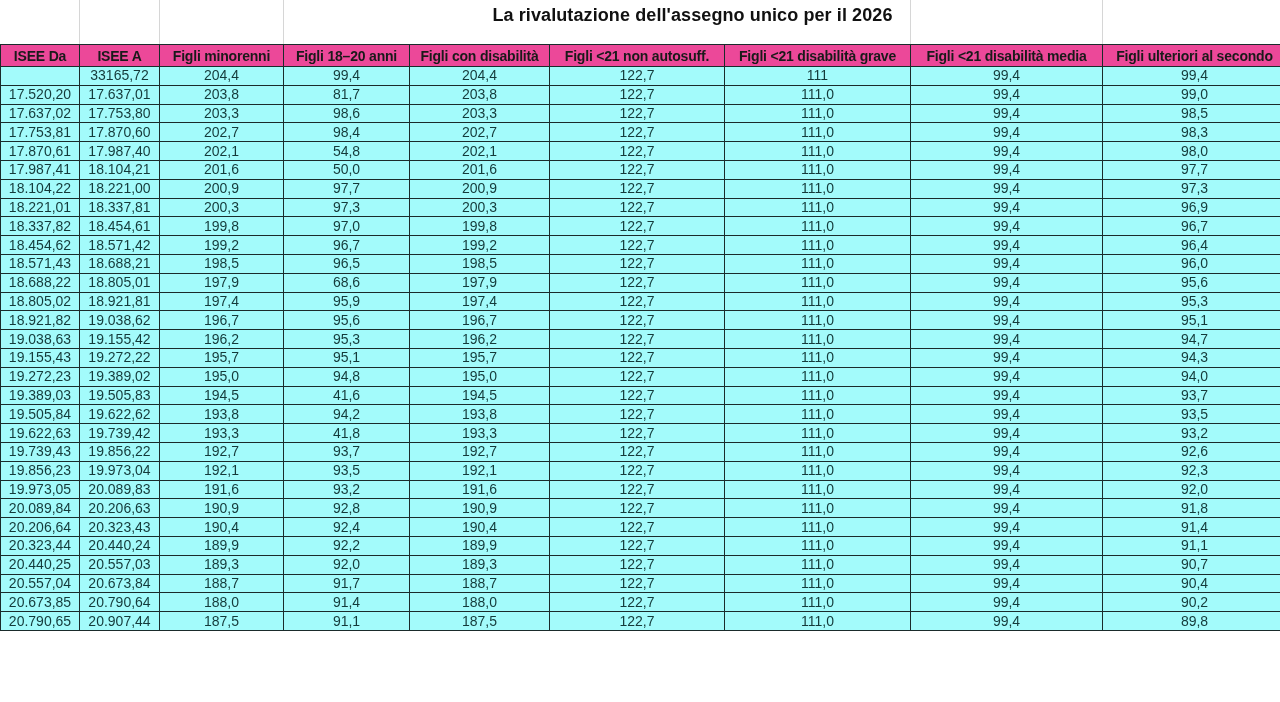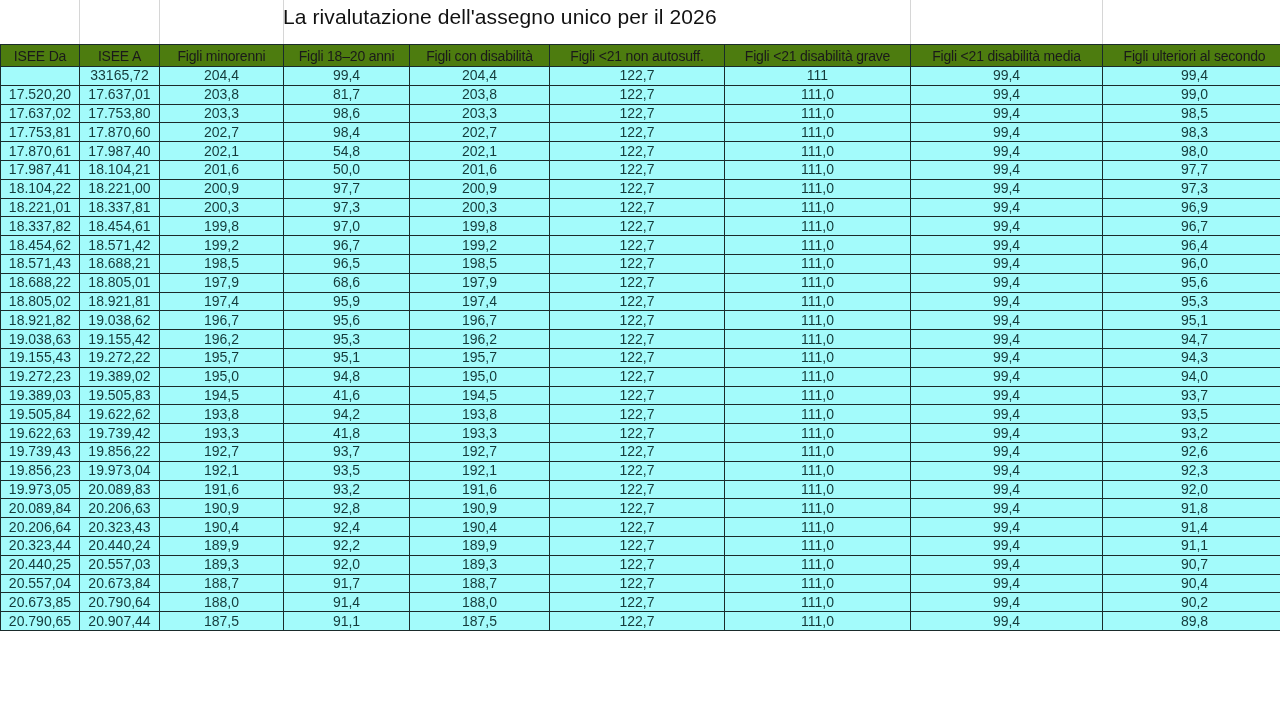--- a/index.html
+++ b/index.html
@@ -31,22 +31,23 @@
       top: 0;
       width: 1px;
       height: 44px;
       background: #d6d6d6;
     }
     .title-text {
       position: absolute;
       left: 283px;
       width: 819px;
       top: 5px;
-      font-weight: normal;
-      font-size: 21px;
+      text-align: center;
+      font-weight: bold;
+      font-size: 18px;
       color: #111111;
       letter-spacing: 0.1px;
     }
     table.grid {
       position: absolute;
       left: 0;
       top: 44px;
       border-collapse: collapse;
       table-layout: fixed;
       width: 1286px;
@@ -55,23 +56,23 @@
     table.grid td {
       border: 1.5px solid #1a2b2b;
       padding: 0;
       text-align: center;
       white-space: nowrap;
       overflow: hidden;
       font-size: 14px;
       color: #143a3a;
     }
     table.grid th {
-      background: #4d7c0f;
+      background: #ec4899;
       height: 21px;
-      font-weight: normal;
+      font-weight: bold;
       font-size: 14px;
       color: #1a1a1a;
       letter-spacing: -0.2px;
     }
     table.grid td {
       background: #a3fbfb;
       height: 17.8px;
       line-height: 17px;
     }
   </style>

